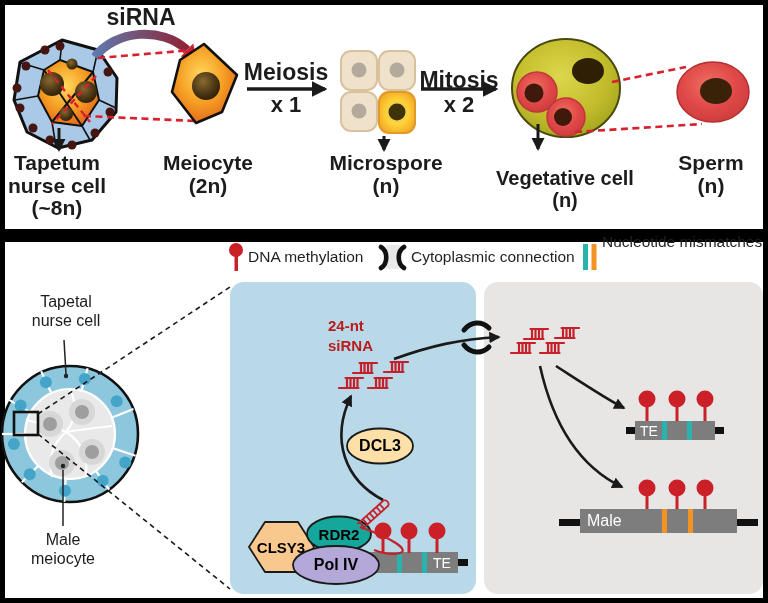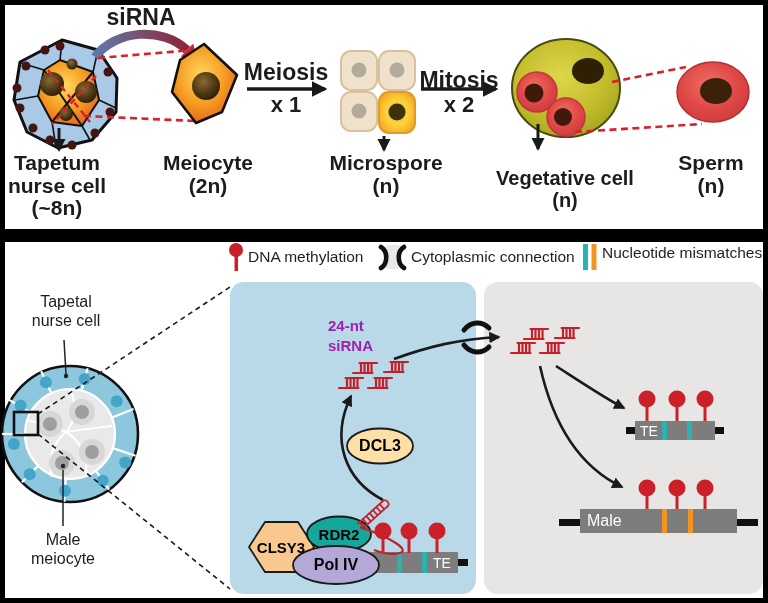--- a/index.html
+++ b/index.html
@@ -360,28 +360,28 @@
 (n)</div>
 <div class="lbl" style="left:711px;top:152px;font-size:21px;width:100px;">Sperm
 (n)</div>
 <div class="lbl" style="left:286px;top:60px;font-size:23px;">Meiosis</div>
 <div class="lbl" style="left:286px;top:93px;font-size:22px;">x 1</div>
 <div class="lbl" style="left:459px;top:68px;font-size:23px;">Mitosis</div>
 <div class="lbl" style="left:459px;top:93px;font-size:22px;">x 2</div>
 
 <div class="lbl-l" style="left:411px;top:248px;font-size:15.5px;">Cytoplasmic connection</div>
 <div class="lbl-l" style="left:248px;top:248px;font-size:15.5px;">DNA methylation</div>
-<div class="lbl-l" style="left:602px;top:244px;font-size:15.5px;">Nucleotide mismatches</div>
+<div class="lbl-l" style="left:602px;top:233px;font-size:15.5px;">Nucleotide mismatches</div>
 
 <div class="lbl" style="left:66px;top:292px;font-size:16px;font-weight:400;line-height:1.2;">Tapetal
 nurse cell</div>
 <div class="lbl" style="left:63px;top:530px;font-size:16px;font-weight:400;line-height:1.2;">Male
 meiocyte</div>
 
-<div class="lbl-l" style="left:328px;top:316px;font-size:15px;font-weight:700;color:#a21caf;line-height:1.35;">24-nt
+<div class="lbl-l" style="left:328px;top:316px;font-size:15px;font-weight:700;color:#b91c1c;line-height:1.35;">24-nt
 siRNA</div>
 <div class="lbl-c" style="left:380px;top:446px;font-size:16px;font-weight:700;">DCL3</div>
 <div class="lbl-c" style="left:281px;top:547px;font-size:15px;font-weight:700;">CLSY3</div>
 <div class="lbl-c" style="left:339px;top:534px;font-size:15px;font-weight:700;">RDR2</div>
 <div class="lbl-c" style="left:336px;top:565px;font-size:16px;font-weight:700;">Pol IV</div>
 <div class="lbl-c white" style="left:442px;top:562.5px;font-size:14px;">TE</div>
 <div class="lbl-c white" style="left:649px;top:430.5px;font-size:14px;">TE</div>
 <div class="lbl-l white" style="left:587px;top:512px;font-size:16px;color:#fff;">Male</div>
 
 </div>

